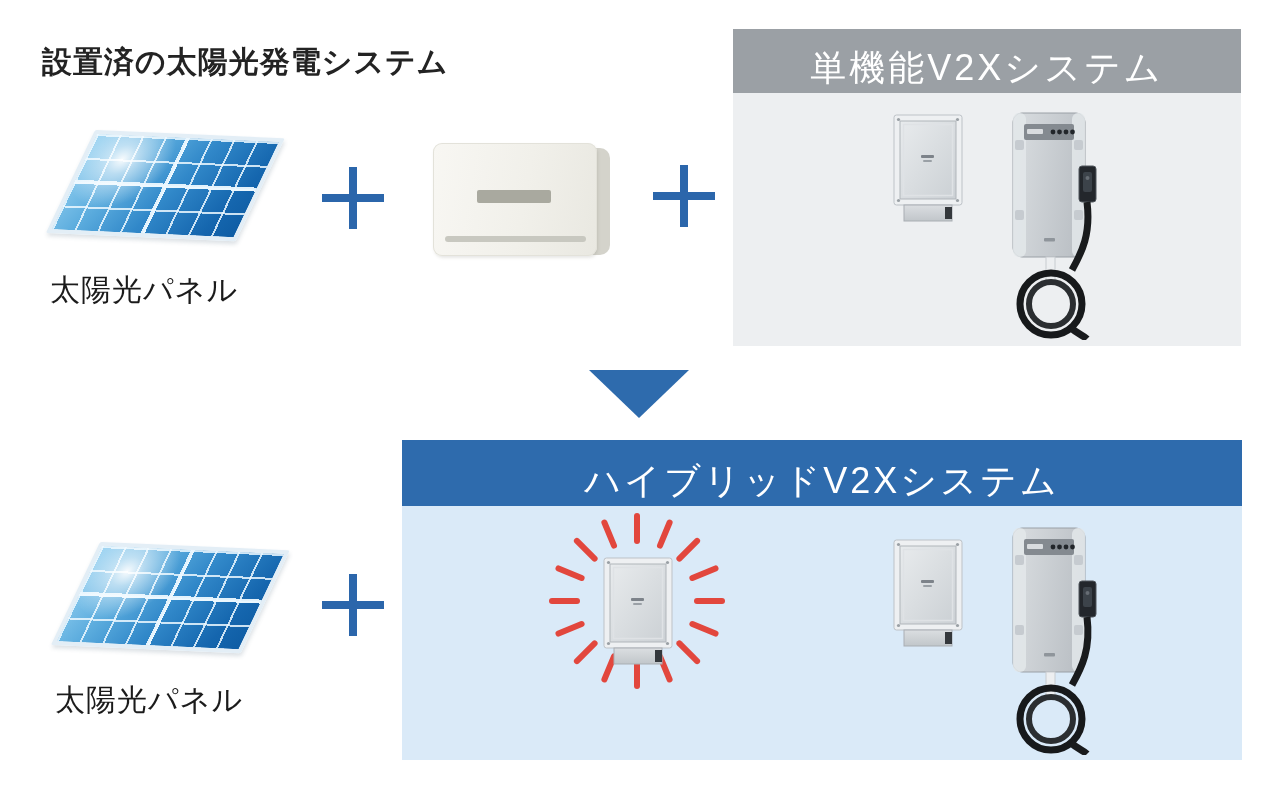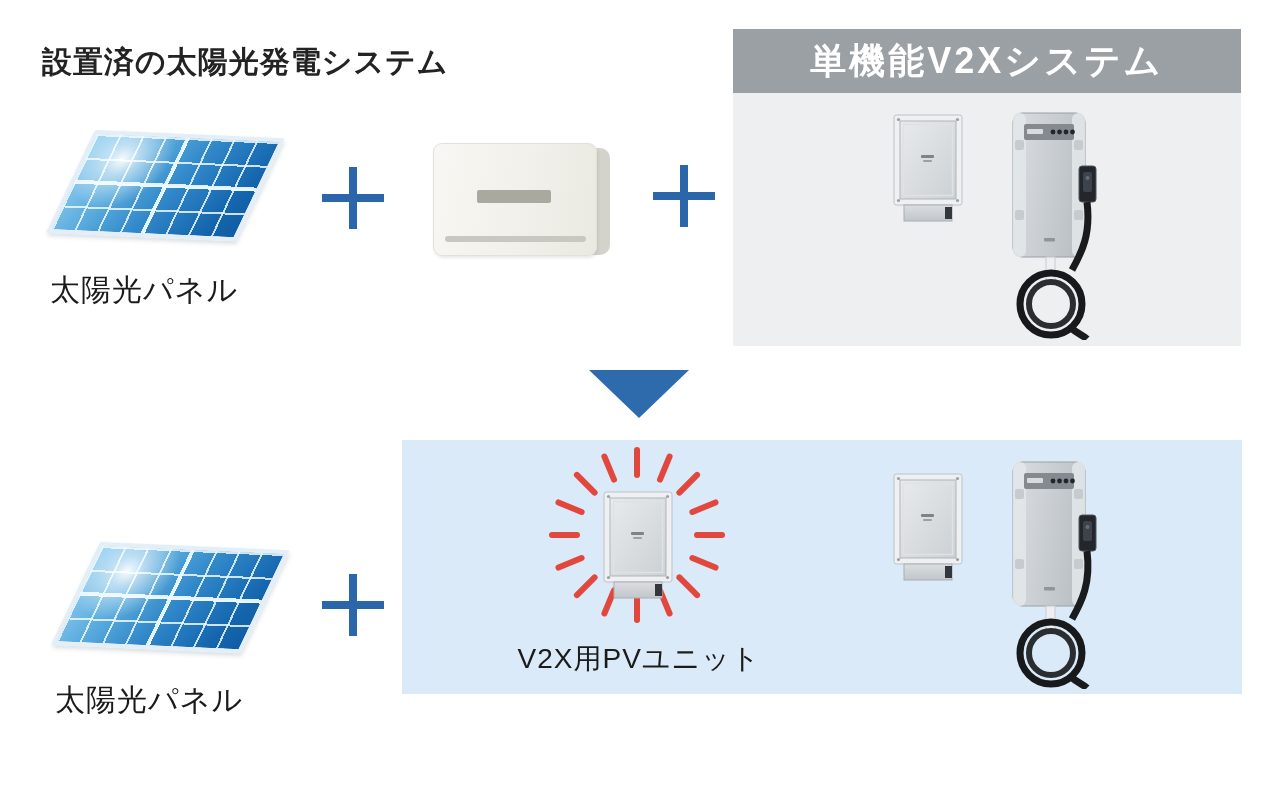--- a/index.html
+++ b/index.html
@@ -10,22 +10,22 @@
   .abs{position:absolute;}
 
   
   .main-title{
     left:42px;top:42px;font-size:30px;font-weight:700;color:#232323;letter-spacing:1px;white-space:nowrap;
   }
   .item-label{
     font-size:30px;font-weight:500;color:#1b1b1b;text-align:left;letter-spacing:1px;white-space:nowrap;
   }
   .box-header{
-    display:flex;align-items:center;justify-content:center;
-    font-size:36px;font-weight:700;color:#ffffff;letter-spacing:3px;white-space:nowrap;
+    display:flex;align-items:flex-end;justify-content:center;
+    font-size:36px;font-weight:400;color:#ffffff;letter-spacing:3px;white-space:nowrap;
   }
 
   
   .solar-panel{
     width:182px;height:97px;
     transform-origin:top left;
     transform:rotate(2.5deg) skewX(-23deg);
     border:4px solid #e3eef6;border-radius:2px;
     box-shadow:2px 3px 4px rgba(60,90,110,0.18);
     background-image:
@@ -160,20 +160,23 @@
           <use href="#sym-charger"></use>
         </svg>
     </div>
   </div>
 
   <svg class="abs" style="left:585px;top:366px;" width="108" height="56">
     <polygon points="4,4 104,4 54,52" fill="#2e6bad"></polygon>
   </svg>
 
   <div class="abs blue-box">
+    <div class="box-header">
+      <span>ハイブリッドV2Xシステム</span>
+    </div>
     <div class="box-body">
 
       <svg class="abs" style="left:145px;top:5px;" width="180" height="180">
         <g stroke="#e2473d" stroke-width="6" stroke-linecap="round">
           <line x1="150" y1="90" x2="175" y2="90"></line>
           <line x1="145.4" y1="113" x2="168.5" y2="122.6"></line>
           <line x1="132.4" y1="132.4" x2="150.1" y2="150.1"></line>
           <line x1="113" y1="145.4" x2="122.6" y2="168.5"></line>
           <line x1="90" y1="150" x2="90" y2="175"></line>
           <line x1="67" y1="145.4" x2="57.4" y2="168.5"></line>
@@ -185,21 +188,20 @@
           <line x1="67" y1="34.6" x2="57.4" y2="11.5"></line>
           <line x1="90" y1="30" x2="90" y2="5"></line>
           <line x1="113" y1="34.6" x2="122.6" y2="11.5"></line>
           <line x1="132.4" y1="47.6" x2="150.1" y2="29.9"></line>
           <line x1="145.4" y1="67" x2="168.5" y2="57.4"></line>
         </g>
       </svg>
       <svg class="abs" style="left:196px;top:50px;" width="80" height="110">
           <use href="#sym-pvunit"></use>
         </svg>
-      <div class="hybrid-pv-label">V2X用PVユニット</div>
 
       <svg class="abs" style="left:486px;top:32px;" width="80" height="110">
           <use href="#sym-pvunit"></use>
         </svg>
       <svg class="abs" style="left:606px;top:19px;" width="90" height="230">
           <use href="#sym-charger"></use>
         </svg>
     </div>
   </div>
 

